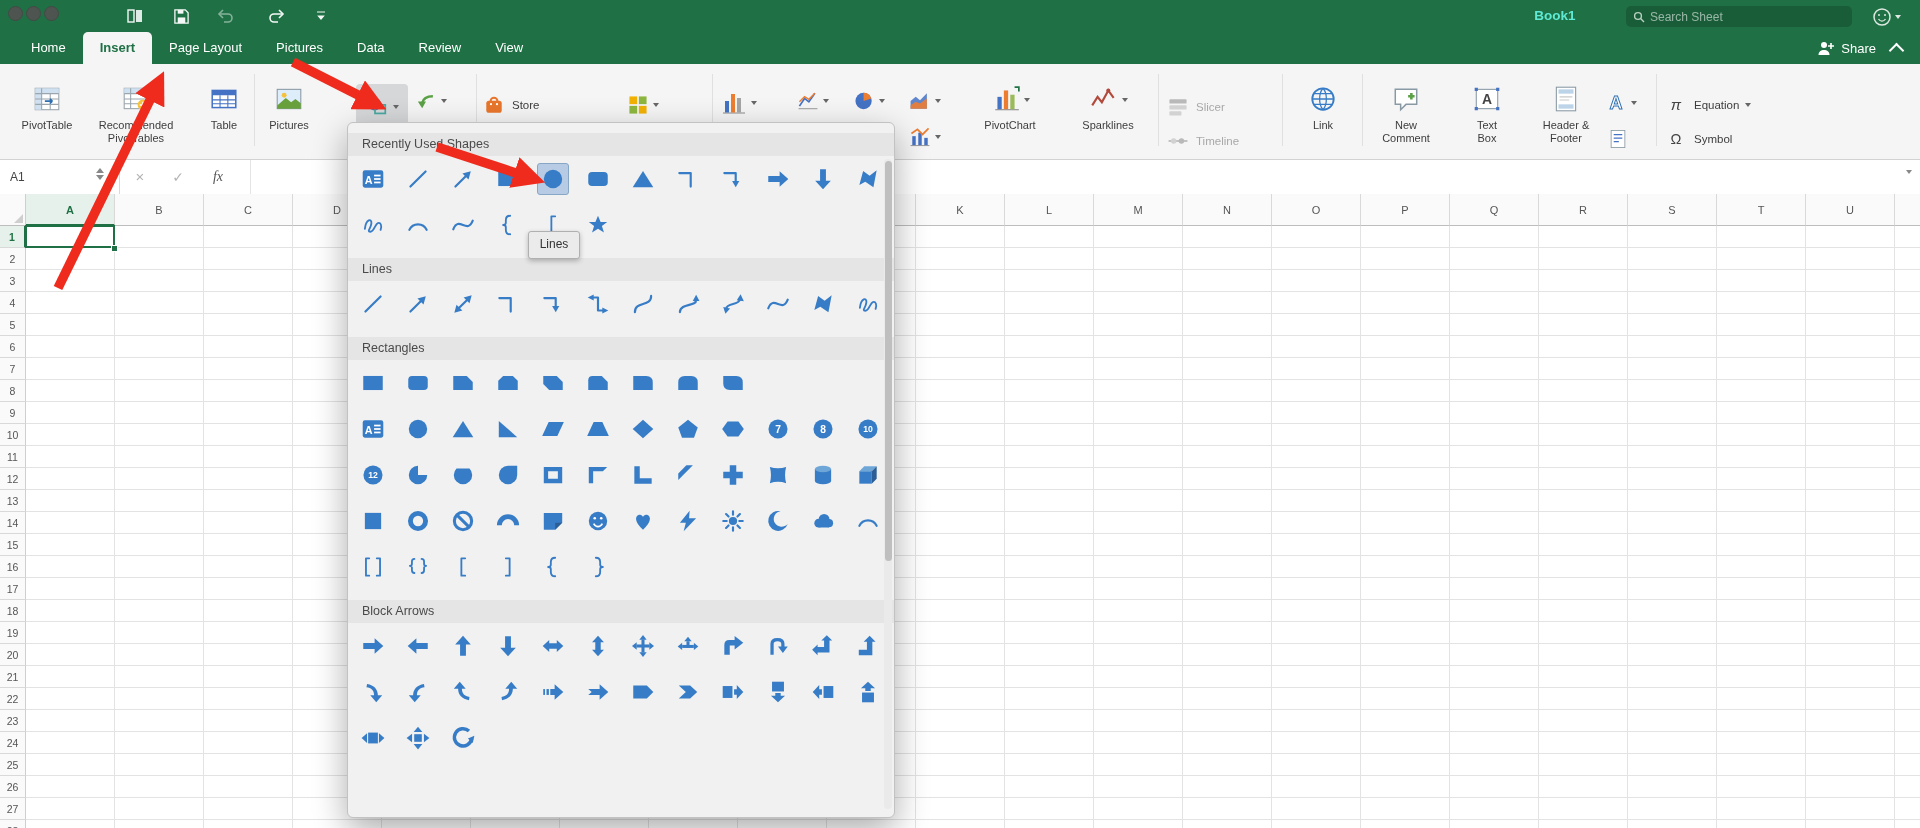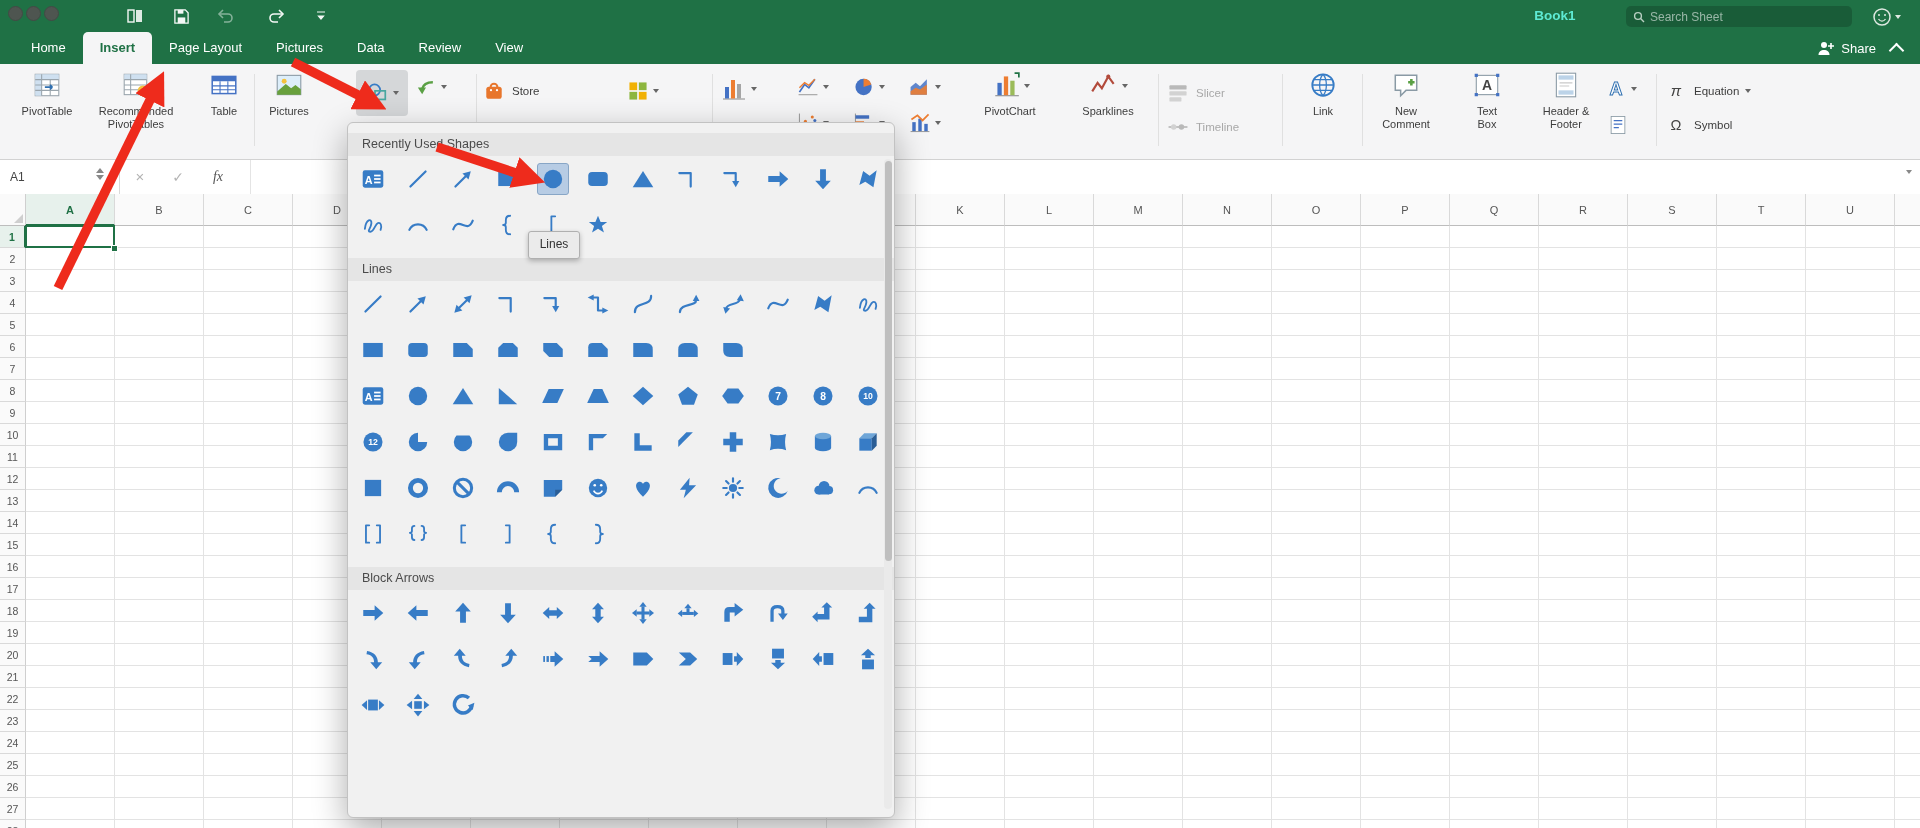--- a/index.html
+++ b/index.html
@@ -20,21 +20,21 @@
   
   .tabrow{position:absolute;left:0;top:32px;width:100%;height:32px;background:var(--green);}
   .tabs{position:absolute;left:14px;top:0;height:32px;display:flex;}
   .tab{height:32px;line-height:32px;padding:0 17px;color:#fff;font-size:13px;cursor:default;}
   .tab.active{background:var(--ribbon-bg);color:var(--green);font-weight:bold;border-radius:5px 5px 0 0;}
   .share{position:absolute;right:44px;top:0;height:32px;display:flex;align-items:center;gap:6px;color:#fff;font-size:13px;}
   .collapse-chev{position:absolute;right:18px;top:13px;width:9px;height:9px;border-left:2px solid #fff;border-top:2px solid #fff;transform:rotate(45deg);}
   
   .ribbon{position:absolute;left:0;top:64px;width:100%;height:95px;background:var(--ribbon-bg);border-bottom:1px solid #d2d2d2;}
   .rsep{position:absolute;top:10px;width:1px;height:72px;background:#e0e0e0;}
-  .rbtn{position:absolute;display:flex;flex-direction:column;align-items:center;color:#3d3d3d;font-size:11px;line-height:12.5px;text-align:center;}
+  .rbtn{position:absolute;display:flex;flex-direction:column;align-items:center;color:#3d3d3d;font-size:11px;line-height:12.5px;text-align:center;margin-top:14px;}
   .rbtn .ric{height:38px;display:flex;align-items:center;justify-content:center;gap:3px;}
   .rbtn.small{flex-direction:row;gap:3px;height:34px;}
   .rbtn.pressed{background:#d5d7d9;border-radius:4px;height:46px;justify-content:center;}
   .rbtn.row{flex-direction:row;gap:6px;height:30px;align-items:center;}
   .rbtn.disabled{color:#a8a8a8;}
   .caret{width:0;height:0;border-left:3.5px solid transparent;border-right:3.5px solid transparent;border-top:4.5px solid #666;}
   
   .fbar{position:absolute;left:0;top:160px;width:100%;height:34px;background:#fff;border-bottom:1px solid #d5d5d5;font-size:12px;color:#444;}
   .namebox{position:absolute;left:0;top:0;width:120px;height:34px;border-right:1px solid #d9d9d9;line-height:34px;padding-left:10px;box-sizing:border-box;}
   .stepper{position:absolute;left:96px;top:8px;display:flex;flex-direction:column;gap:2px;}
@@ -745,20 +745,21 @@
             </div>
           </div>
           <div class="mcell">
             <div class="micon">
               <svg viewBox="0 0 24 24" width="26" height="26">
                 <path d="M4.5 15.5C5.5 6.5 11 5.5 10.5 10.5S6 18 9.5 18.2 14 11 16.5 10.2 20.5 12.5 19 16.5" fill="none" stroke="#377CC6" stroke-width="1.7" stroke-linecap="round" stroke-linejoin="round"></path>
               </svg>
             </div>
           </div>
         </div>
+        <div class="mband">Rectangles</div>
         <div class="mrow">
           <div class="mcell">
             <div class="micon">
               <svg viewBox="0 0 24 24" width="26" height="26">
                 <rect x="3" y="5.5" width="18" height="13" fill="#377CC6"></rect>
               </svg>
             </div>
           </div>
           <div class="mcell">
             <div class="micon">

